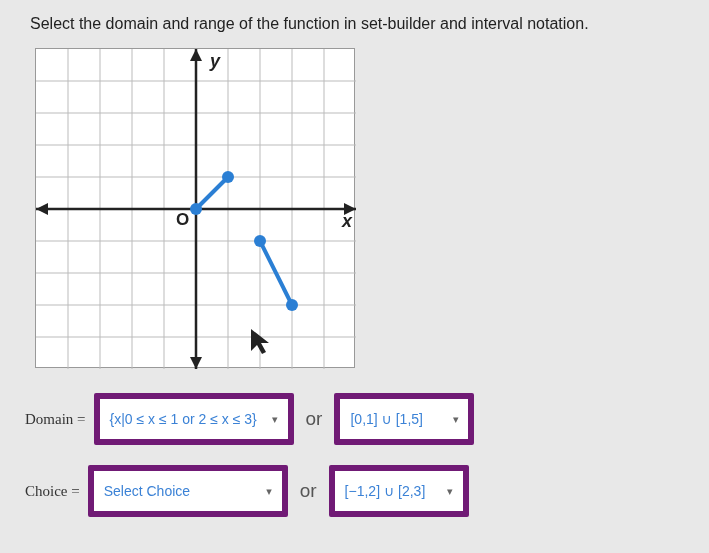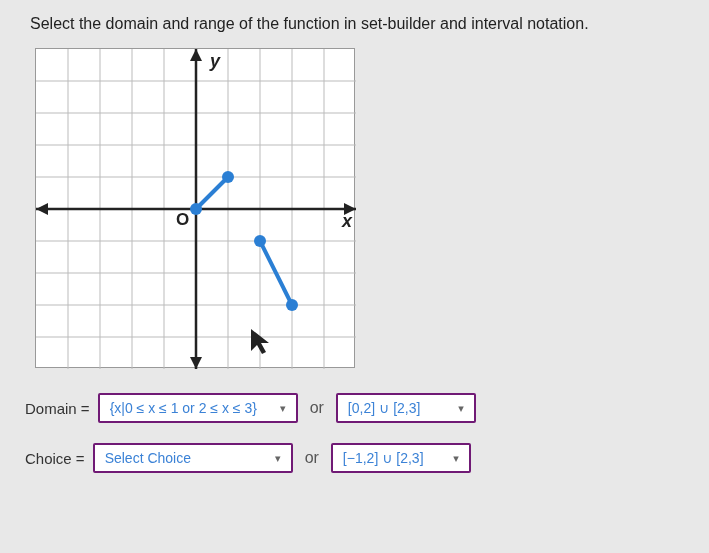--- a/index.html
+++ b/index.html
@@ -31,45 +31,46 @@
       display: flex;
       align-items: center;
       gap: 8px;
       margin-bottom: 20px;
       font-size: 15px;
       padding-left: 5px;
     }
     .label-text {
       color: #333;
       font-size: 15px;
+      font-family: Liberation Serif, serif;
     }
     .select-box {
       background: #fff;
-      border: 2px solid #701a75;
-      padding: 5px 10px;
+      border: 6px solid #701a75;
+      padding: 12px 10px;
       font-size: 14px;
       color: #3b82d6;
       min-width: 200px;
       display: flex;
       align-items: center;
       justify-content: space-between;
       cursor: pointer;
       border-radius: 2px;
     }
     .select-box .chev {
       margin-left: 10px;
       color: #666;
       font-size: 11px;
     }
     .select-small {
       min-width: 140px;
     }
     .or-text {
       color: #555;
-      font-size: 16px;
+      font-size: 19px;
       padding: 0 4px;
     }
   </style>
 </head>
 <body>
 
 <div class="instruction">Select the domain and range of the function in set-builder and interval notation.</div>
 
 <div class="graph-container">
   <div class="graph">
@@ -126,21 +127,21 @@
 </div>
 
 <div class="answer-row">
   <span class="label-text">Domain =</span>
   <div class="select-box">
     <span>{x|0 ≤ x ≤ 1 or 2 ≤ x ≤ 3}</span>
     <span class="chev">▾</span>
   </div>
   <span class="or-text">or</span>
   <div class="select-box select-small">
-    <span>[0,2] ∪ [2,3]</span>
+    <span>[0,1] ∪ [1,5]</span>
     <span class="chev">▾</span>
   </div>
 </div>
 
 <div class="answer-row">
   <span class="label-text">Choice =</span>
   <div class="select-box">
     <span>Select Choice</span>
     <span class="chev">▾</span>
   </div>

